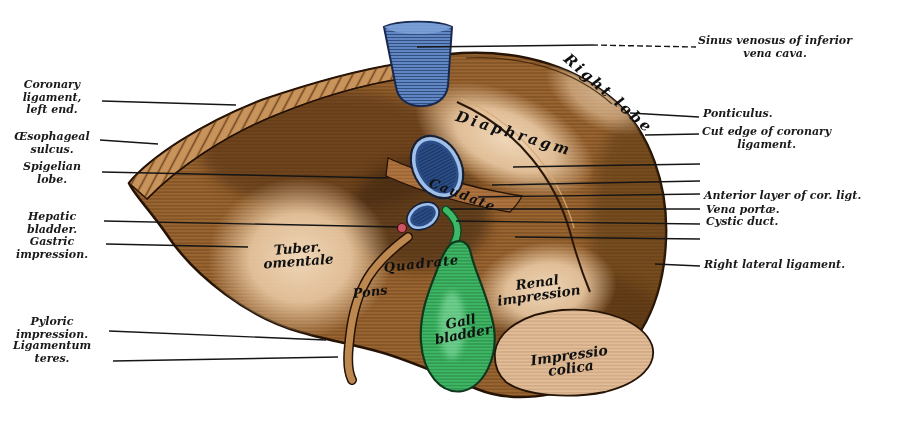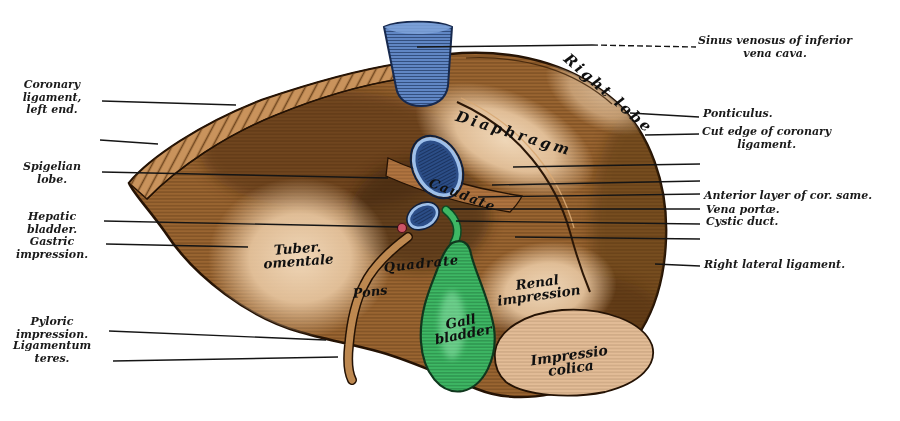--- a/index.html
+++ b/index.html
@@ -148,37 +148,39 @@
       <line x1="450" y1="209" x2="700" y2="209"></line>
       <line x1="456" y1="221" x2="700" y2="224"></line>
       <line x1="515" y1="237" x2="700" y2="239"></line>
       <line x1="655" y1="264" x2="700" y2="266"></line>
     </g>
   </svg>
 
   <div class="lbl left-col" style="left:2px;top:79px;">Coronary
 ligament,
 left end.</div>
+  <div class="lbl left-col" style="left:2px;top:131px;">Œsophageal
+sulcus.</div>
   <div class="lbl left-col" style="left:2px;top:161px;">Spigelian
 lobe.</div>
   <div class="lbl left-col" style="left:2px;top:211px;">Hepatic
 bladder.</div>
   <div class="lbl left-col" style="left:2px;top:236px;">Gastric
 impression.</div>
   <div class="lbl left-col" style="left:2px;top:316px;">Pyloric
 impression.</div>
   <div class="lbl left-col" style="left:2px;top:340px;">Ligamentum
 teres.</div>
 
   <div class="lbl ctr" style="left:698px;top:35px;">Sinus venosus of inferior
 vena cava.</div>
   <div class="lbl" style="left:703px;top:108px;">Ponticulus.</div>
   <div class="lbl ctr" style="left:702px;top:126px;">Cut edge of coronary
 ligament.</div>
-  <div class="lbl" style="left:704px;top:190px;">Anterior layer of cor. same.</div>
+  <div class="lbl" style="left:704px;top:190px;">Anterior layer of cor. ligt.</div>
   <div class="lbl" style="left:706px;top:204px;">Vena portæ.</div>
   <div class="lbl" style="left:706px;top:216px;">Cystic duct.</div>
   <div class="lbl" style="left:704px;top:259px;">Right lateral ligament.</div>
 
   <div class="part" style="left:570px;top:52px;font-size:15px;letter-spacing:2.5px;transform:rotate(41deg);transform-origin:left top;">Right lobe</div>
   <div class="part" style="left:458px;top:110px;font-size:15px;letter-spacing:3px;transform:rotate(17deg);transform-origin:left top;">Diaphragm</div>
   <div class="part" style="left:432px;top:176px;letter-spacing:1.5px;transform:rotate(21deg);transform-origin:left top;">Caudate</div>
   <div class="part" style="left:252px;top:242px;width:92px;font-size:13.5px;transform:rotate(-4deg);">Tuber.
 omentale</div>
   <div class="part" style="left:383px;top:261px;letter-spacing:1px;transform:rotate(-6deg);transform-origin:left top;">Quadrate</div>

